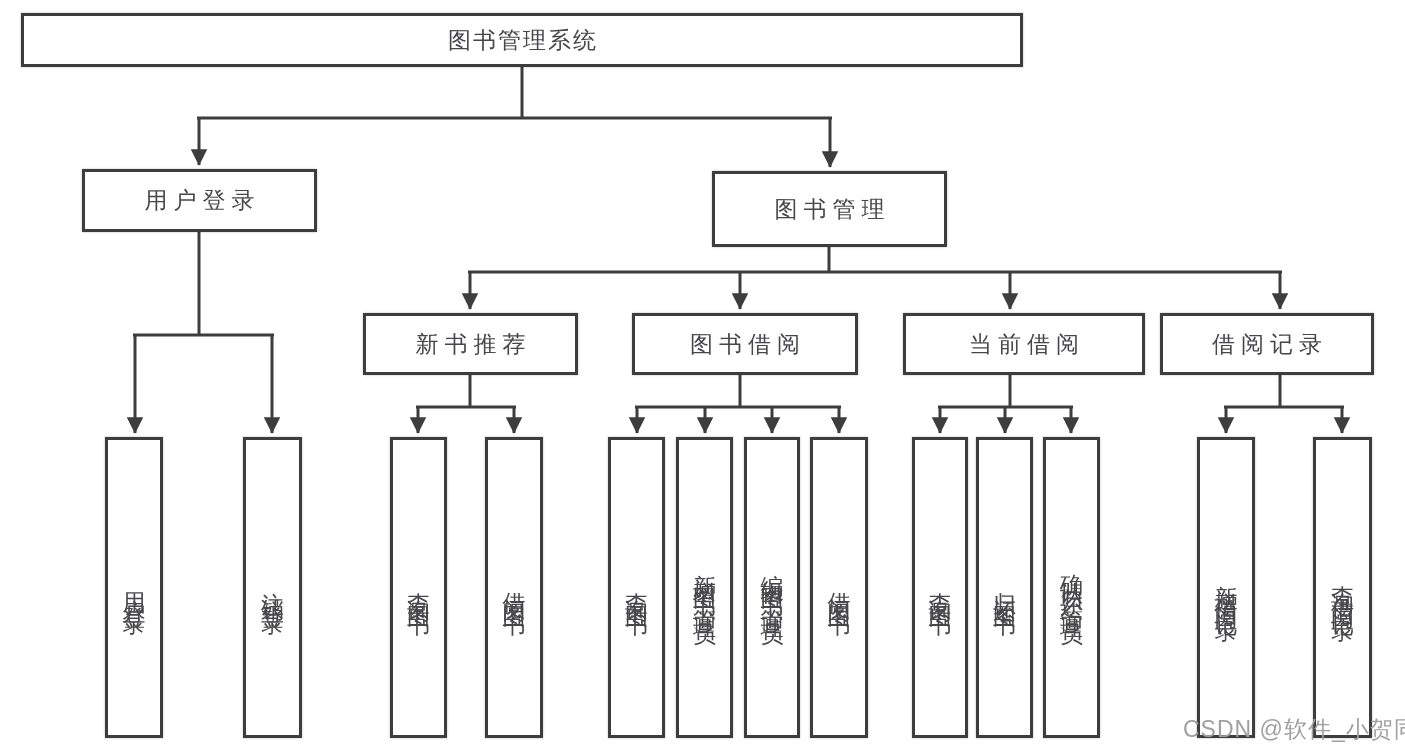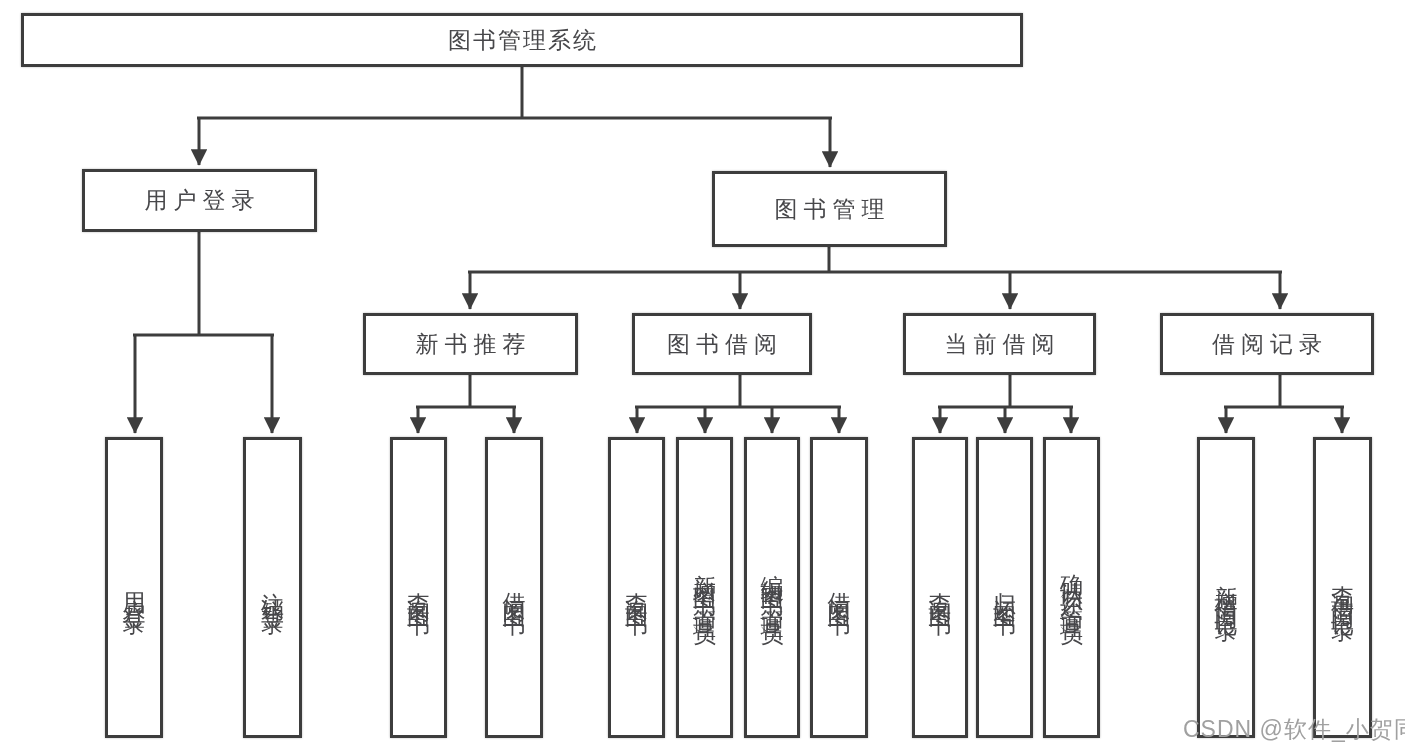--- a/index.html
+++ b/index.html
@@ -101,24 +101,24 @@
   <div class="node" style="left:82px;top:169px;width:235px;height:63px">
     <span class="lbl">用户登录</span>
   </div>
   <div class="node" style="left:712px;top:171px;width:235px;height:76px">
     <span class="lbl">图书管理</span>
   </div>
 
   <div class="node" style="left:363px;top:313px;width:215px;height:62px">
     <span class="lbl">新书推荐</span>
   </div>
-  <div class="node" style="left:632px;top:313px;width:180px;height:62px">
+  <div class="node" style="left:632px;top:313px;width:226px;height:62px">
     <span class="lbl">图书借阅</span>
   </div>
-  <div class="node" style="left:903px;top:313px;width:193px;height:62px">
+  <div class="node" style="left:903px;top:313px;width:242px;height:62px">
     <span class="lbl">当前借阅</span>
   </div>
   <div class="node" style="left:1160px;top:313px;width:214px;height:62px">
     <span class="lbl">借阅记录</span>
   </div>
 
   <div class="node vbox" style="left:105px;width:58px">
     <span class="vlbl">用户登录</span>
   </div>
   <div class="node vbox" style="left:243px;width:59px">

